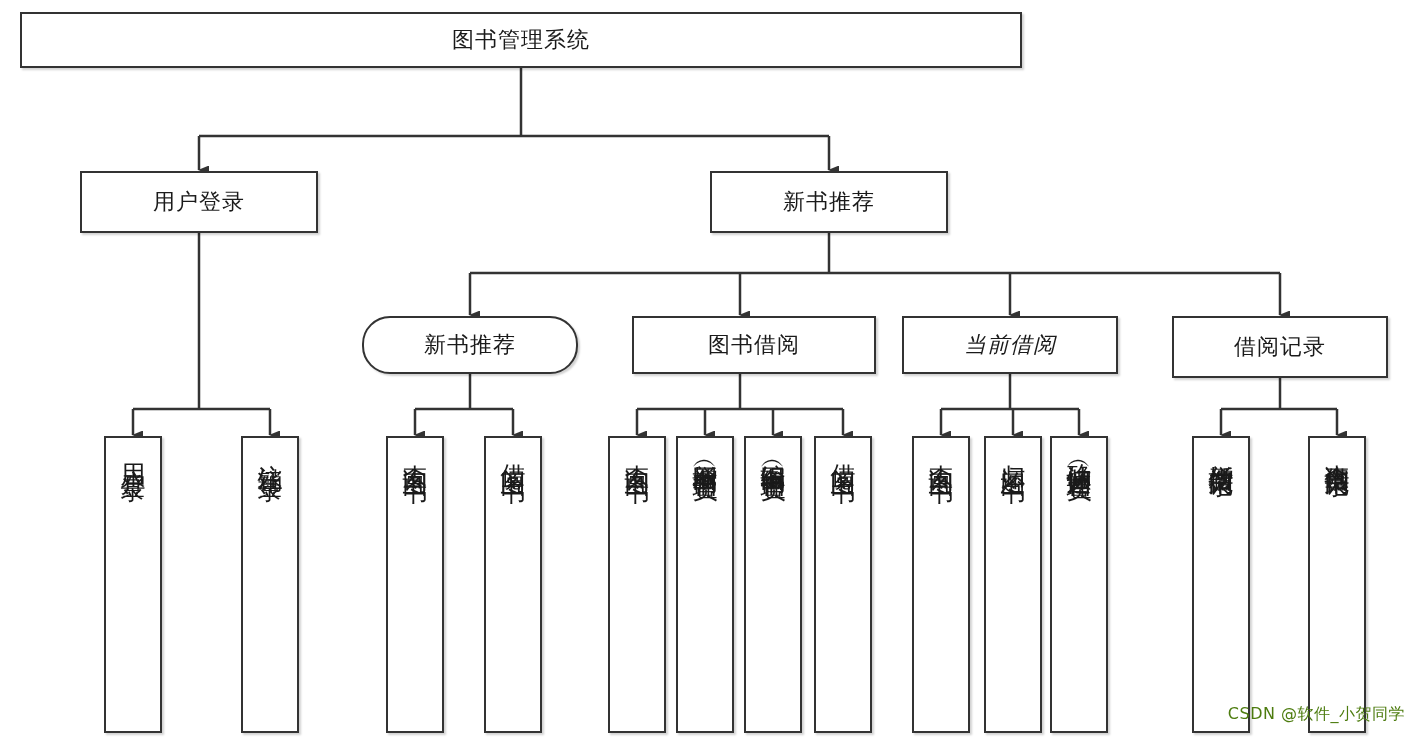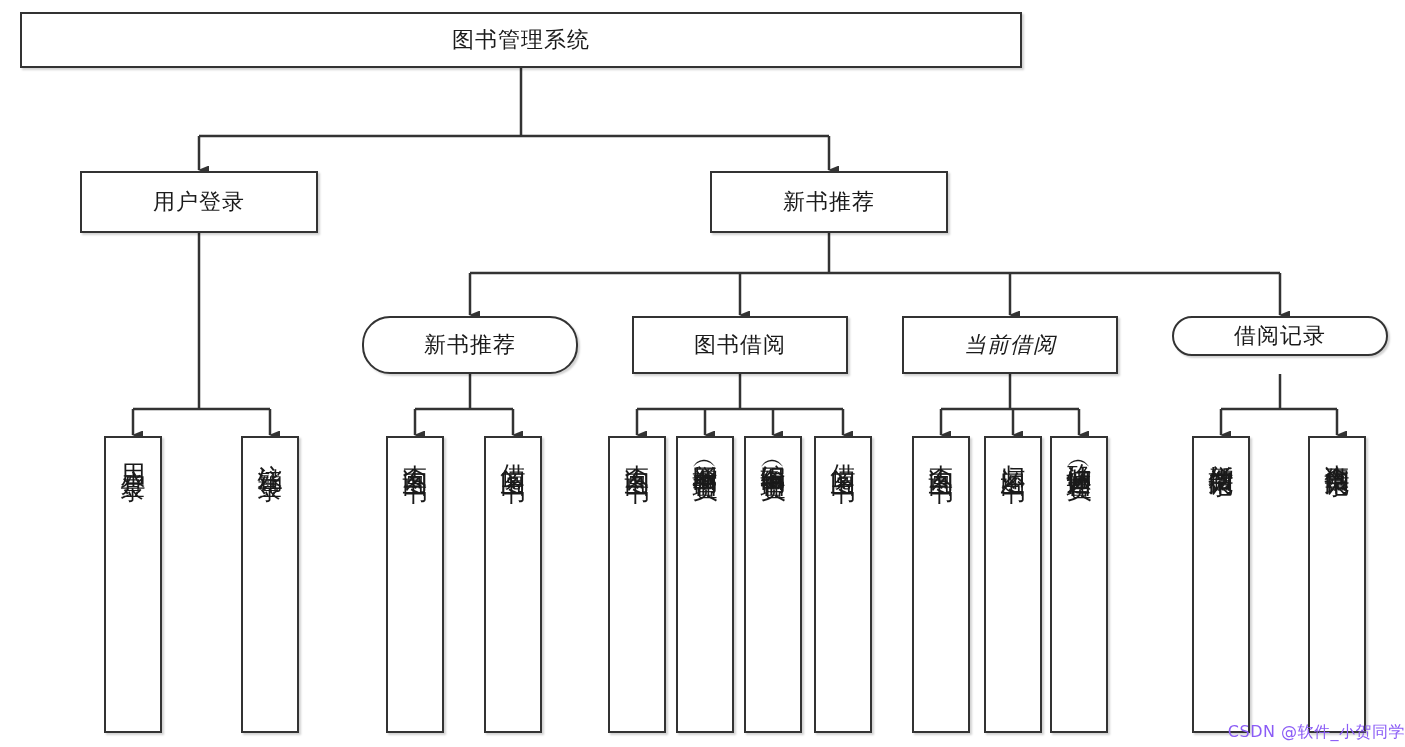--- a/index.html
+++ b/index.html
@@ -53,23 +53,23 @@
     line-height: 1;
     white-space: nowrap;
   }
   .node-v.tall .label {
     font-size: 25px;
     letter-spacing: 2px;
   }
   #watermark {
     position: absolute;
     right: 8px;
-    bottom: 4px;
+    bottom: 22px;
     font-size: 16px;
-    color: #8b5cf6;
+    color: #4d7c0f;
     letter-spacing: 0.5px;
     white-space: nowrap;
   }
 </style>
 </head>
 <body>
 
 <div id="canvas">
   <svg id="edges" xmlns="http://www.w3.org/2000/svg">
     <defs>
@@ -120,27 +120,27 @@
       </div>
       <div class="node node-h" style="left: 80px; top: 171px; width: 238px; height: 62px;">
         <span class="label">用户登录</span>
       </div>
       <div class="node node-h" style="left: 710px; top: 171px; width: 238px; height: 62px;">
         <span class="label">新书推荐</span>
       </div>
       <div class="node node-h" style="left: 362px; top: 316px; width: 216px; height: 58px; border-radius: 28px;">
         <span class="label">新书推荐</span>
       </div>
-      <div class="node node-h" style="left: 632px; top: 316px; width: 216px; height: 58px;">
+      <div class="node node-h" style="left: 632px; top: 316px; width: 244px; height: 58px;">
         <span class="label">图书借阅</span>
       </div>
       <div class="node node-h" style="left: 902px; top: 316px; width: 216px; height: 58px; font-style: italic;">
         <span class="label">当前借阅</span>
       </div>
-      <div class="node node-h" style="left: 1172px; top: 316px; width: 216px; height: 40px; border-radius: 21px;">
+      <div class="node node-h" style="left: 1172px; top: 316px; width: 216px; height: 62px;">
         <span class="label">借阅记录</span>
       </div>
       <div class="node node-v" style="left: 104px; top: 436px; width: 58px; height: 297px;">
         <span class="label">用户登录</span>
       </div>
       <div class="node node-v" style="left: 241px; top: 436px; width: 58px; height: 297px;">
         <span class="label">注销登录</span>
       </div>
       <div class="node node-v" style="left: 386px; top: 436px; width: 58px; height: 297px;">
         <span class="label">查询图书</span>

